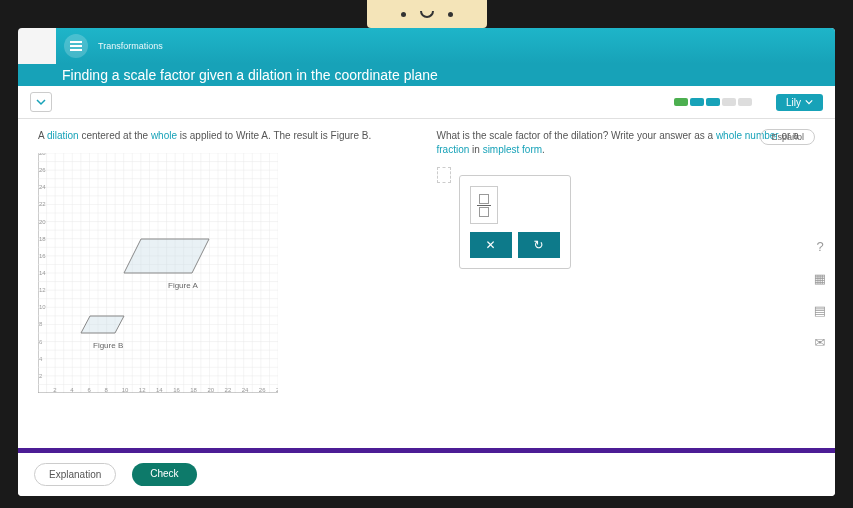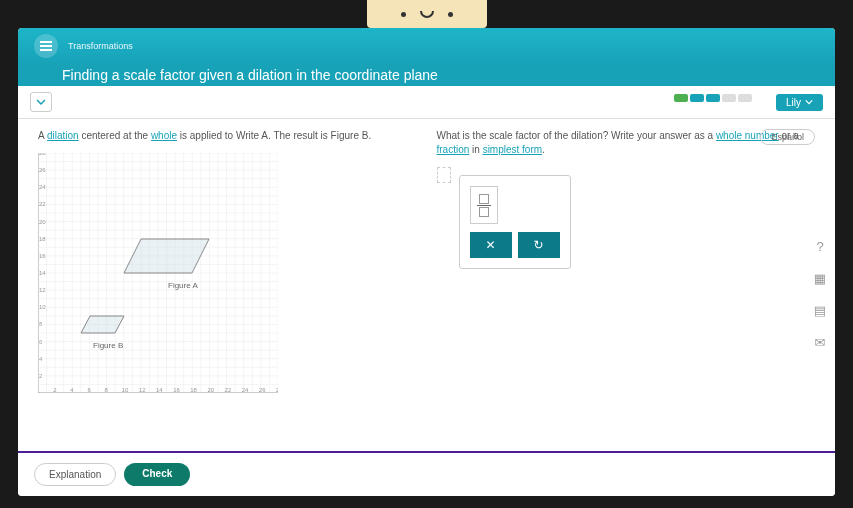--- a/index.html
+++ b/index.html
@@ -1,56 +1,56 @@
 <!DOCTYPE html>
 <html><head>
 <meta charset="utf-8">
 <style>
 * { box-sizing: border-box; margin: 0; padding: 0; }
 body { font-family: Arial, sans-serif; background: #1a1a1a; width: 853px; height: 508px; overflow: hidden; position: relative; }
 .screen { position: absolute; top: 28px; left: 18px; right: 18px; bottom: 12px; background: #f5f5f5; border-radius: 4px; overflow: hidden; display: flex; flex-direction: column; }
-.header { background: linear-gradient(to bottom, #1eb5c9, #17a2b8); color: white; padding: 6px 16px; display: flex; align-items: center; gap: 10px; }
+.header { background: linear-gradient(to bottom, #1eb5c9, #17a2b8); color: white; padding: 6px 8px; display: flex; align-items: center; gap: 10px; margin-left: 38px; }
 .menu-btn { width: 24px; height: 24px; background: rgba(255,255,255,0.2); border-radius: 50%; display: flex; flex-direction: column; justify-content: center; align-items: center; gap: 2px; cursor: pointer; }
 .menu-btn span { width: 12px; height: 2px; background: white; }
 .header-text { font-size: 9px; opacity: 0.9; }
 .subheader { background: #17a2b8; color: white; font-size: 14px; padding: 3px 44px; }
 .toolbar { background: white; padding: 6px 12px; display: flex; justify-content: space-between; align-items: center; border-bottom: 1px solid #e0e0e0; }
 .back-btn { width: 22px; height: 20px; border: 1px solid #ccc; border-radius: 3px; display: flex; align-items: center; justify-content: center; cursor: pointer; }
-.toolbar-right { display: flex; gap: 24px; }
+.toolbar-right { display: flex; align-items: center; gap: 24px; }
 .progress-dots { display: flex; gap: 2px; }
 .dot { width: 14px; height: 8px; border-radius: 2px; }
 .dot.done { background: #4caf50; }
 .dot.current { background: #17a2b8; }
 .dot.todo { background: #ddd; }
 .user-btn { background: #17a2b8; color: white; padding: 3px 10px; border-radius: 3px; font-size: 10px; cursor: pointer; display: flex; align-items: center; gap: 4px; }
 .content { flex: 1; display: flex; padding: 10px 20px; gap: 20px; background: white; position: relative; }
 .left-panel { flex: 1; }
 .right-panel { flex: 1; position: relative; }
 .problem-text { font-size: 10px; color: #555; line-height: 1.4; margin-bottom: 10px; }
-.problem-text .link { color: #17a2b8; text-decoration: underline; }
+.problem-text .link { color: #17a2b8; }
 .graph { position: relative; width: 240px; height: 240px; text-align: center; }
 .grid { position: absolute; inset: 0; }
 .grid line { stroke: #e8e8e8; stroke-width: 0.5; }
 .grid .axis { stroke: #999; stroke-width: 1; }
 .shape { fill: rgba(200,220,230,0.4); stroke: #888; stroke-width: 1; }
 .tick-label { font-size: 6px; fill: #999; }
 .fig-label { font-size: 8px; fill: #666; }
 .answer-box { border: 1px solid #ccc; border-radius: 3px; padding: 10px; display: inline-flex; flex-direction: column; gap: 8px; margin-top: 8px; }
 .fraction-input { width: 28px; height: 38px; border: 1px solid #ccc; display: flex; flex-direction: column; align-items: center; justify-content: center; font-size: 8px; }
 .fraction-input .bar { width: 14px; height: 1px; background: #666; margin: 1px 0; }
 .answer-top { display: flex; align-items: flex-start; gap: 6px; }
 .answer-slot { width: 14px; height: 16px; border: 1px dashed #ccc; }
 .btn-row { display: flex; gap: 6px; }
 .action-btn { width: 42px; height: 26px; background: #0d7a8a; color: white; display: flex; align-items: center; justify-content: center; cursor: pointer; font-size: 12px; }
 .espanol-btn { position: absolute; top: 0; right: 0; border: 1px solid #ccc; border-radius: 12px; padding: 2px 10px; font-size: 9px; color: #666; cursor: pointer; }
 .side-icons { position: absolute; right: 6px; top: 120px; display: flex; flex-direction: column; gap: 14px; }
 .side-icon { width: 18px; height: 18px; color: #999; font-size: 13px; text-align: center; cursor: pointer; }
-.footer { padding: 10px 16px; display: flex; gap: 8px; border-top: 2px solid #4c1d95; background: white; }
+.footer { padding: 10px 16px; display: flex; gap: 16px; border-top: 5px solid #4c1d95; background: white; }
 .explanation-btn { border: 1px solid #ccc; border-radius: 14px; padding: 5px 14px; font-size: 10px; color: #555; cursor: pointer; background: white; }
-.check-btn { background: #0d7a6a; color: white; border-radius: 14px; padding: 5px 18px; font-size: 10px; cursor: pointer; font-weight: bold; }
+.check-btn { background: #0d7a6a; color: white; border-radius: 14px; padding: 5px 18px; font-size: 10px; cursor: pointer; }
 .sticky { position: absolute; top: 0; left: 50%; transform: translateX(-50%); width: 120px; height: 28px; background: #f4e4b8; border-radius: 0 0 4px 4px; display: flex; align-items: center; justify-content: center; gap: 14px; z-index: 10; }
 .sticky .eye { width: 5px; height: 5px; background: #333; border-radius: 50%; }
 .sticky .smile { width: 14px; height: 7px; border: 2px solid #333; border-top: none; border-radius: 0 0 14px 14px; }
 </style>
 </head>
 <body>
 
 <div class="sticky">
   <span class="eye"></span>
     <span class="smile"></span>

